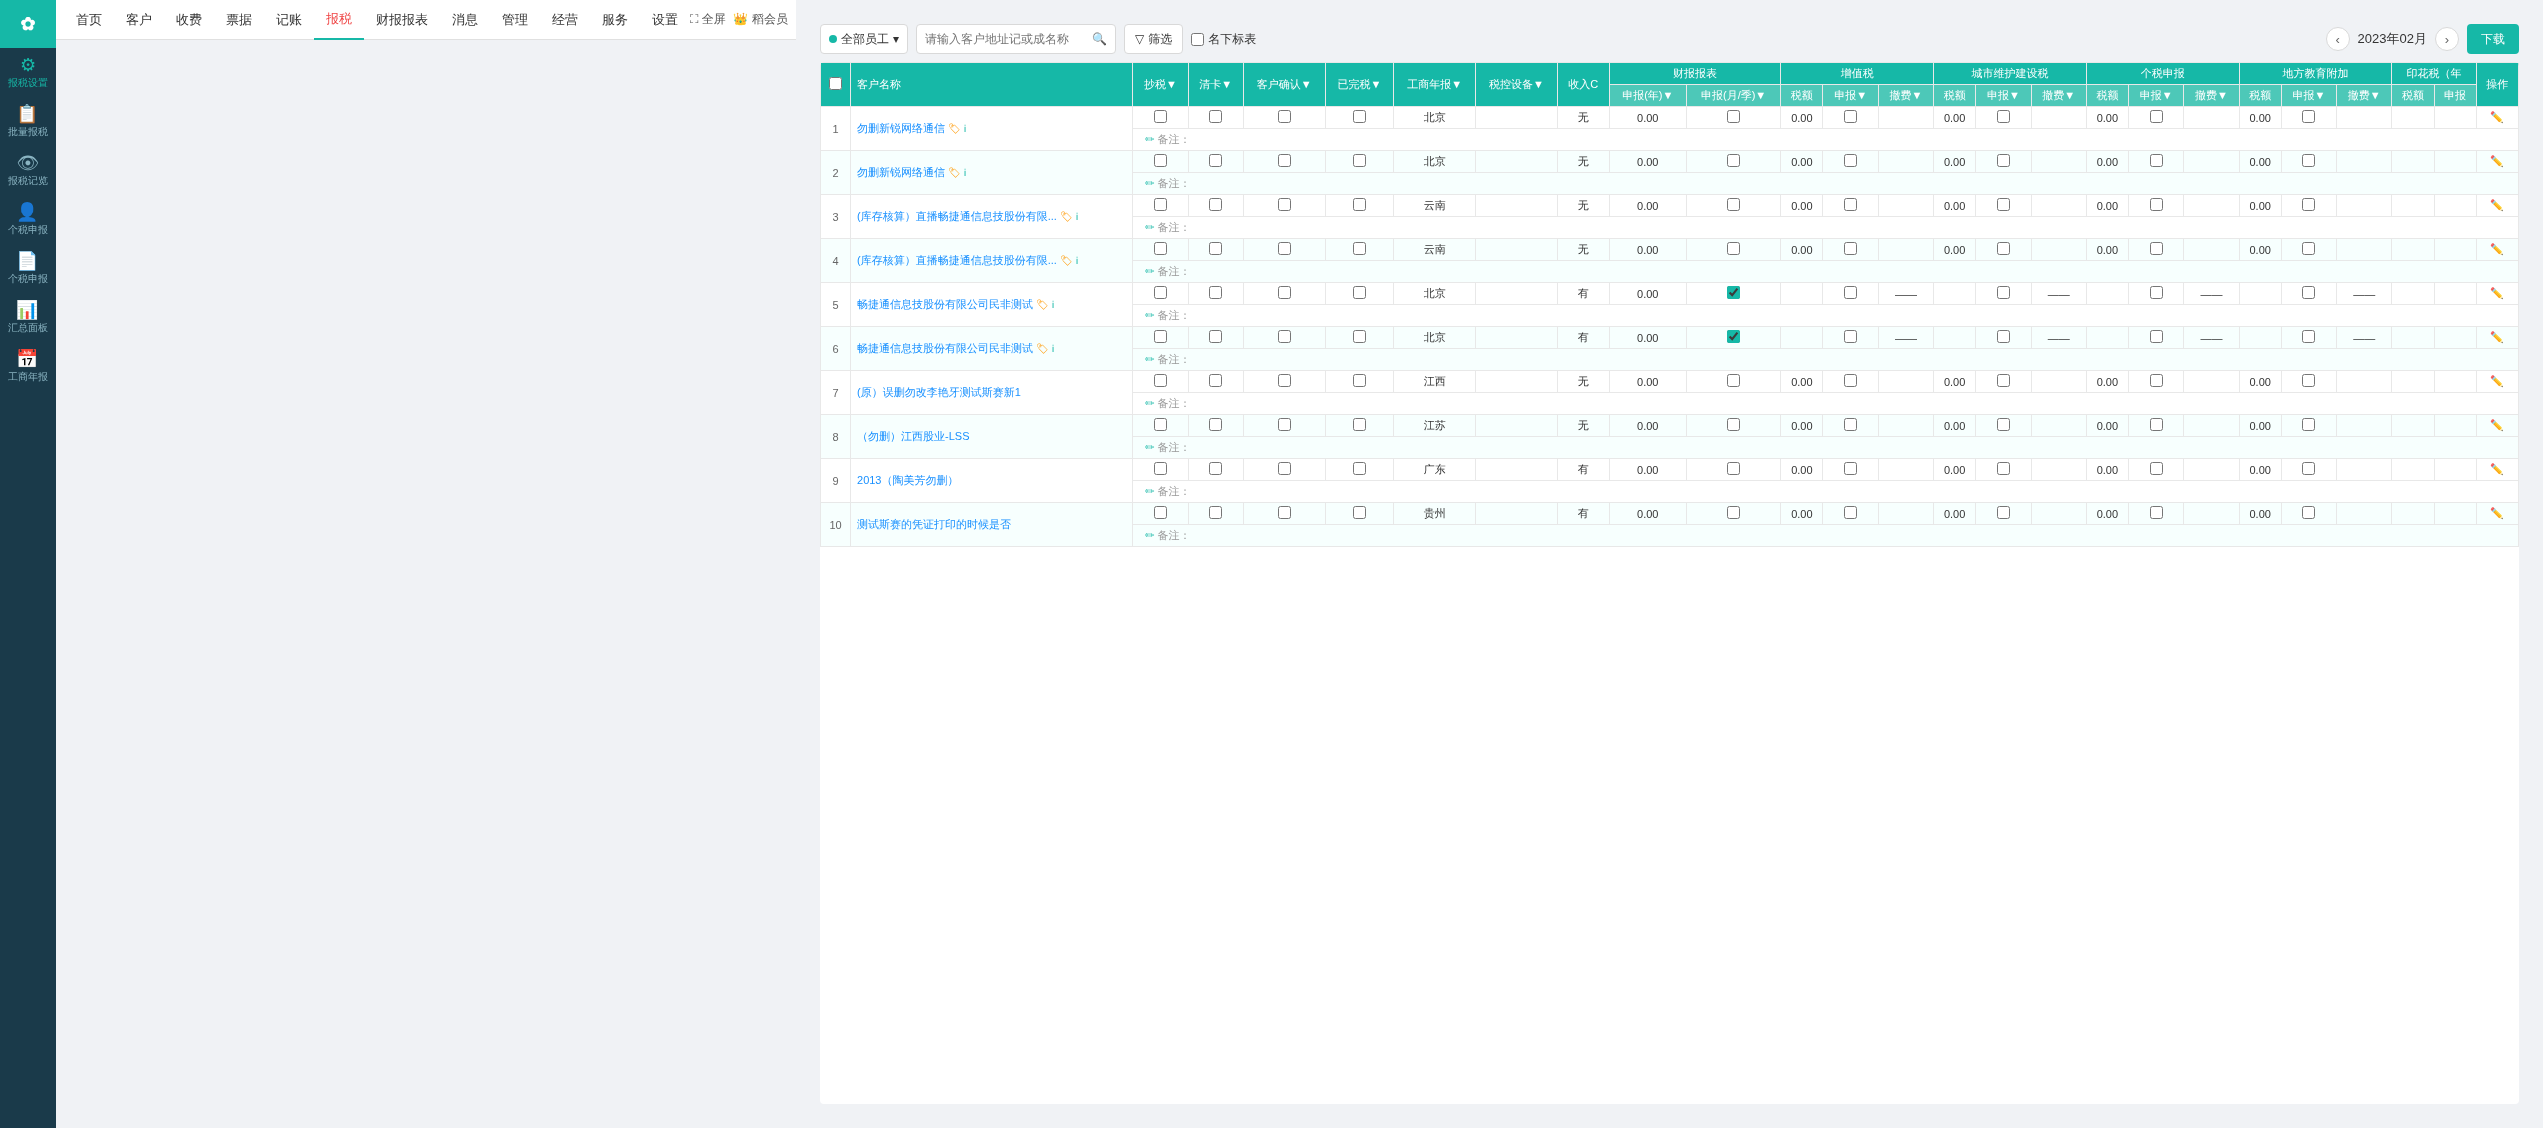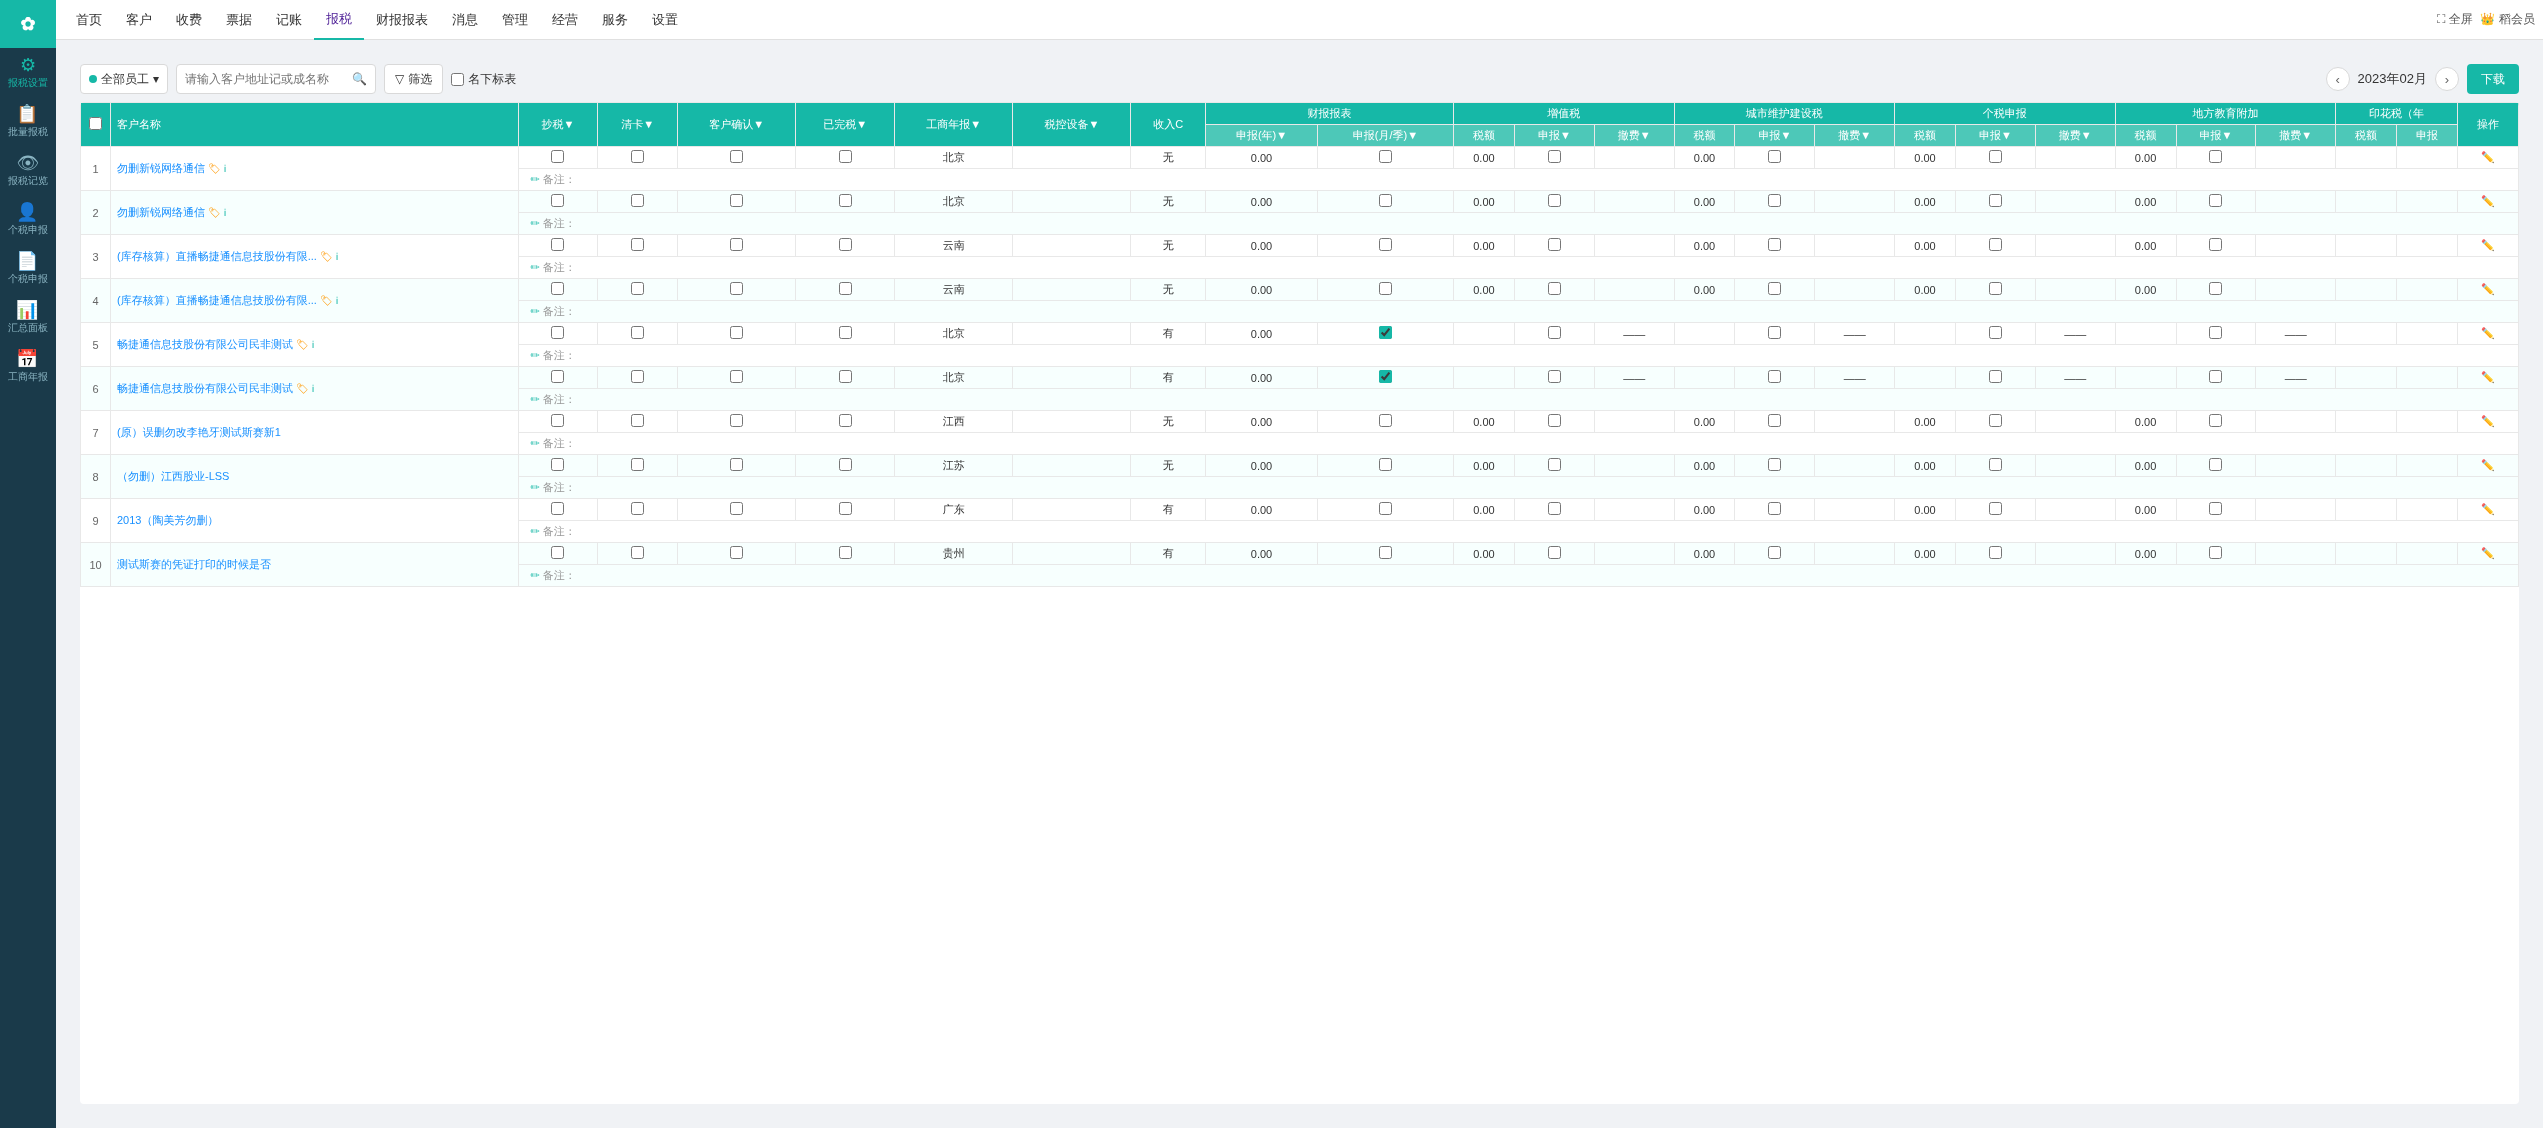--- a/index.html
+++ b/index.html
@@ -47,21 +47,20 @@
     }
     .sidebar-item .label {
       font-size: 10px;
       line-height: 1.2;
     }
 
     
     .main-area {
       flex: 1;
       display: flex;
-      flex-direction: column;
       overflow: hidden;
     }
     .topnav {
       height: 40px;
       background: white;
       display: flex;
       align-items: center;
       padding: 0 8px;
       border-bottom: 1px solid #e0e0e0;
       flex-shrink: 0;
@@ -69,21 +68,21 @@
     .topnav-item {
       padding: 0 12px;
       height: 40px;
       display: flex;
       align-items: center;
       color: #333;
       cursor: pointer;
       font-size: 13px;
     }
     .topnav-item.active {
-      color: #4c1d95;
+      color: #ef4444;
       border-bottom: 2px solid #16b8a7;
     }
     .topnav-right {
       margin-left: auto;
       display: flex;
       align-items: center;
       gap: 8px;
       font-size: 12px;
       color: #555;
     }

